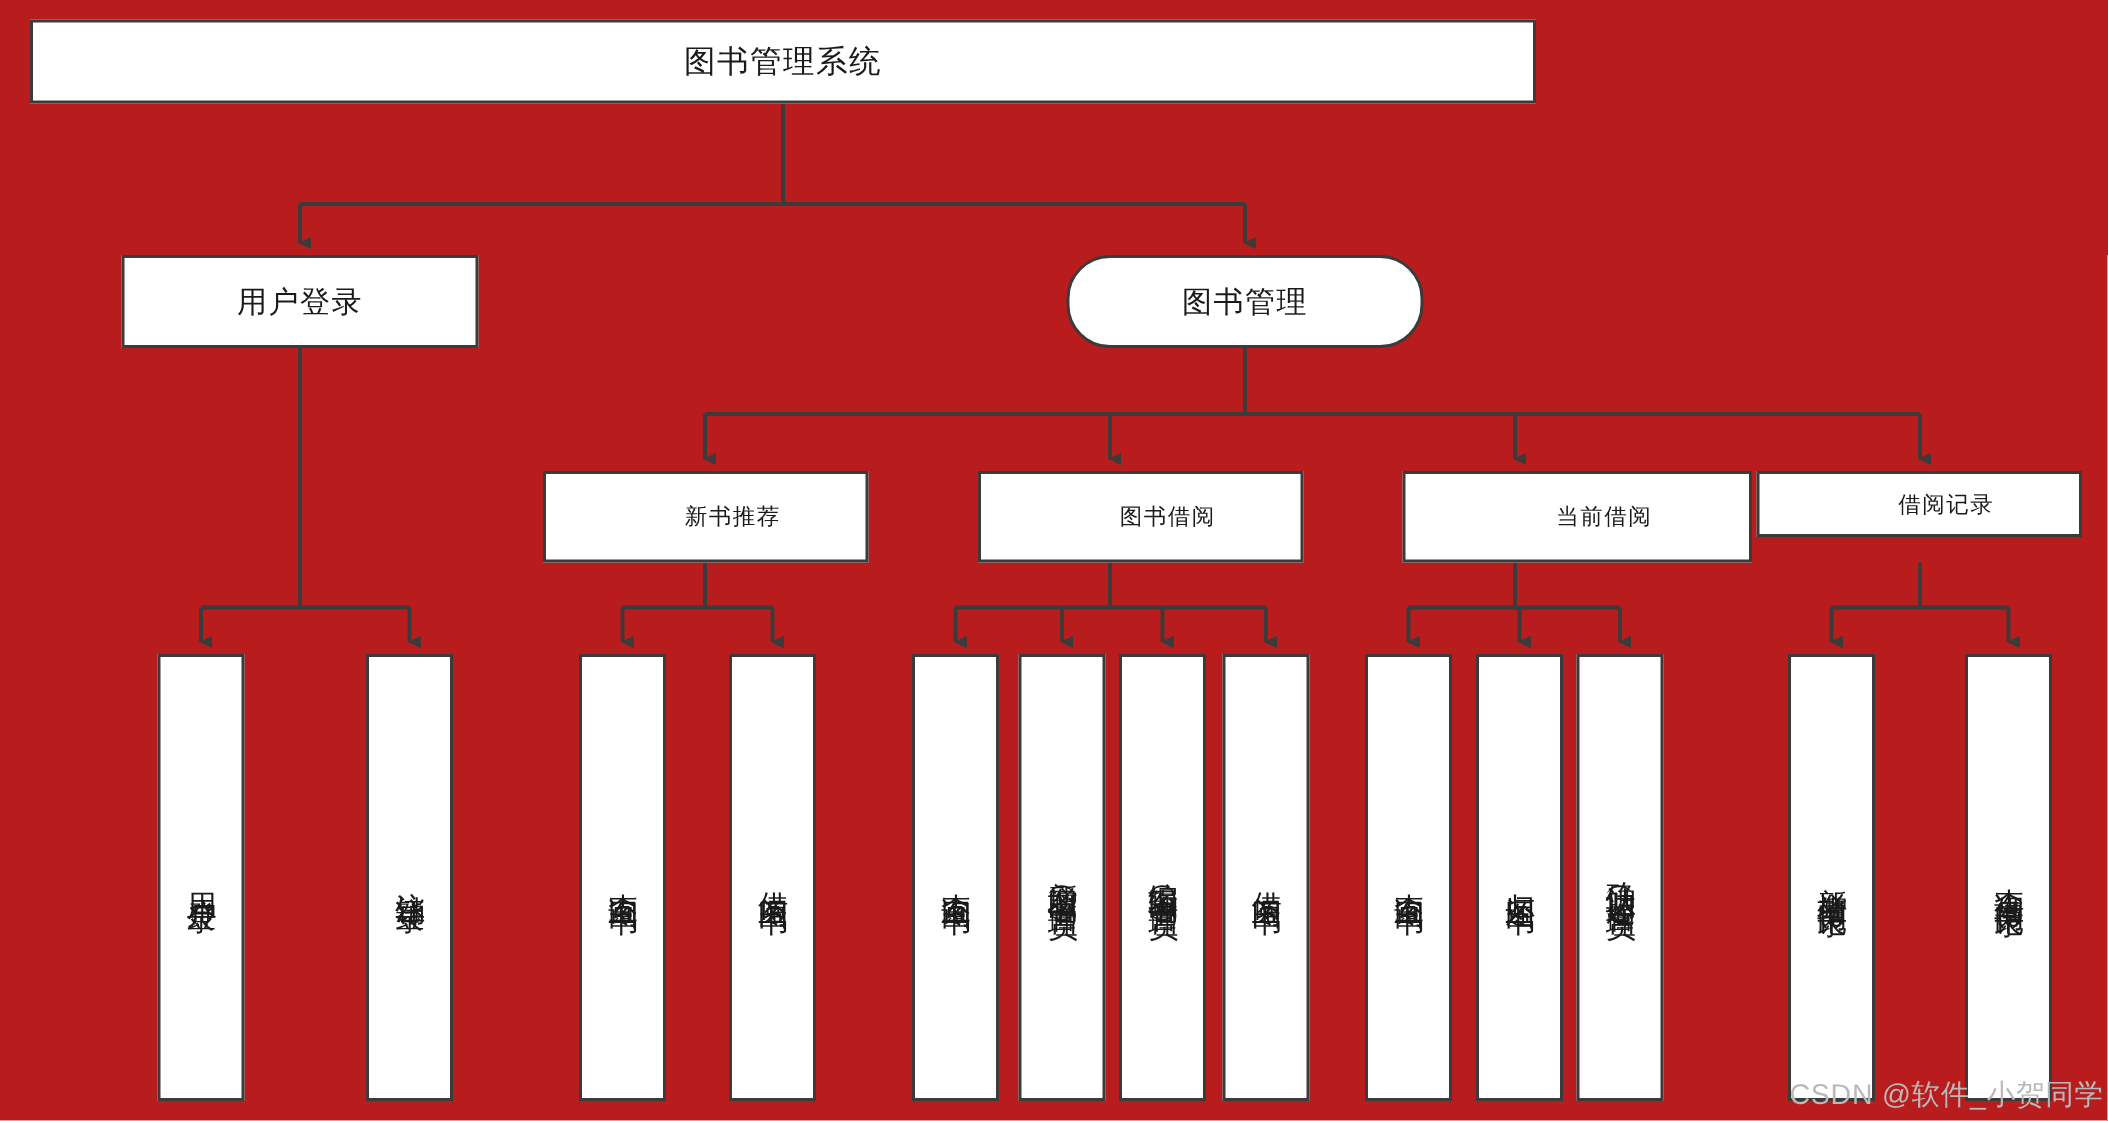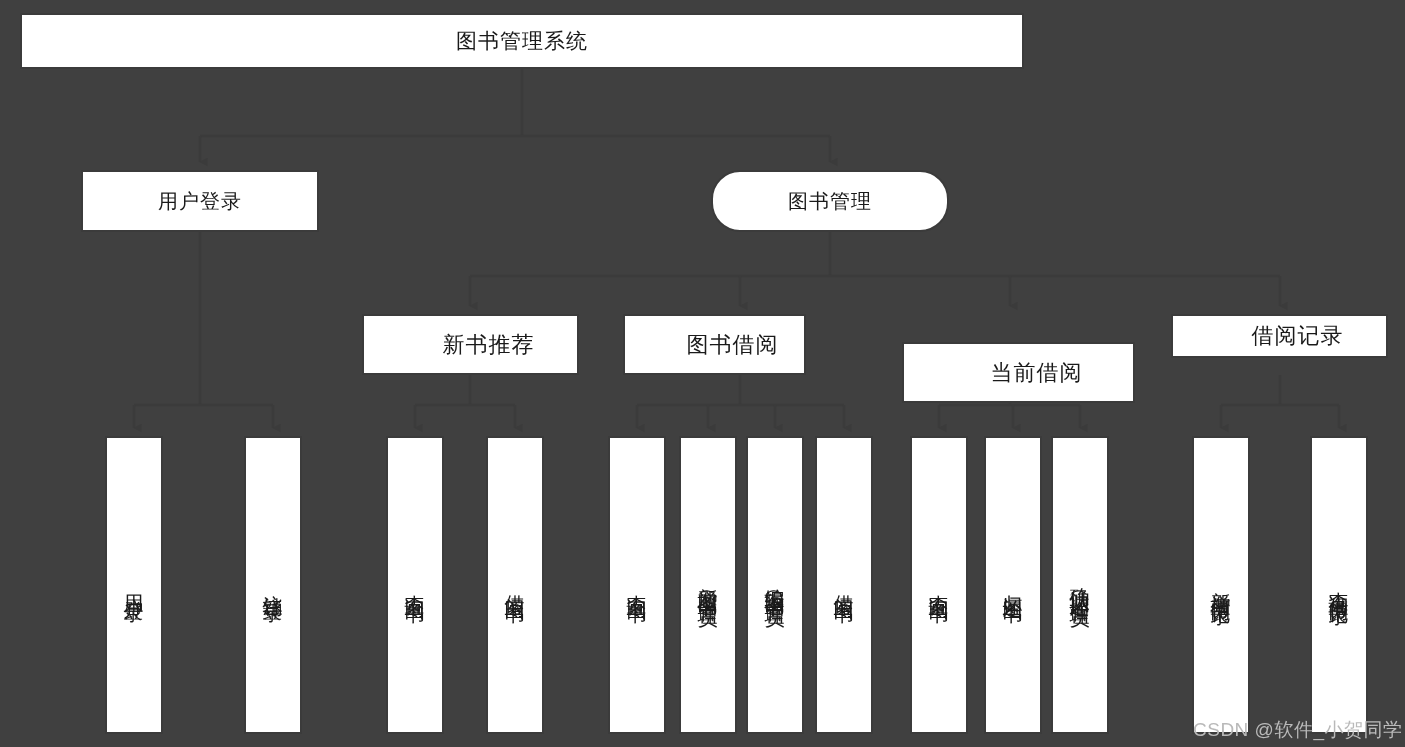--- a/index.html
+++ b/index.html
@@ -7,21 +7,21 @@
     padding: 0;
     background: #ffffff;
   }
   body {
     font-family: "Liberation Sans", "DejaVu Sans", sans-serif;
   }
   #canvas {
     position: relative;
     width: 1405px;
     height: 747px;
-    background: #404040;
+    background: #b91c1c;
     overflow: hidden;
   }
   svg.edges {
     position: absolute;
     left: 0;
     top: 0;
     width: 1405px;
     height: 747px;
     pointer-events: none;
   }
@@ -35,21 +35,21 @@
     justify-content: center;
     color: #1a1a1a;
   }
   .node.root {
     font-size: 21px;
   }
   .node.level2 {
     font-size: 20px;
   }
   .node.level3 {
-    font-size: 22px;
+    font-size: 15px;
     padding-left: 36px;
   }
   .node.leaf {
     font-size: 20px;
     align-items: center;
     justify-content: center;
     padding: 6px 0;
   }
   .vtext {
     writing-mode: vertical-rl;
@@ -133,24 +133,24 @@
   <div class="node level2" style="left:81px; top:170px; width:238px; height:62px;">
     <span class="htext">用户登录</span>
   </div>
   <div class="node level2" style="left:711px; top:170px; width:238px; height:62px;border-radius:29px;">
     <span class="htext">图书管理</span>
   </div>
 
   <div class="node level3" style="left:362px; top:314px; width:217px; height:61px;">
     <span class="htext">新书推荐</span>
   </div>
-  <div class="node level3" style="left:623px; top:314px; width:183px; height:61px;justify-content:center;">
+  <div class="node level3" style="left:652px; top:314px; width:217px; height:61px;justify-content:center;">
     <span class="htext">图书借阅</span>
   </div>
-  <div class="node level3" style="left:902px; top:314px; width:233px; height:61px;margin-top:28px;">
+  <div class="node level3" style="left:935px; top:314px; width:233px; height:61px;">
     <span class="htext">当前借阅</span>
   </div>
   <div class="node level3" style="left:1171px; top:314px; width:217px; height:44px;">
     <span class="htext">借阅记录</span>
   </div>
 
   <div class="node leaf" style="left:105px; top:436px; width:58px; height:298px;">
     <span class="vtext">用户登录</span>
   </div>
   <div class="node leaf" style="left:244px; top:436px; width:58px; height:298px;">

